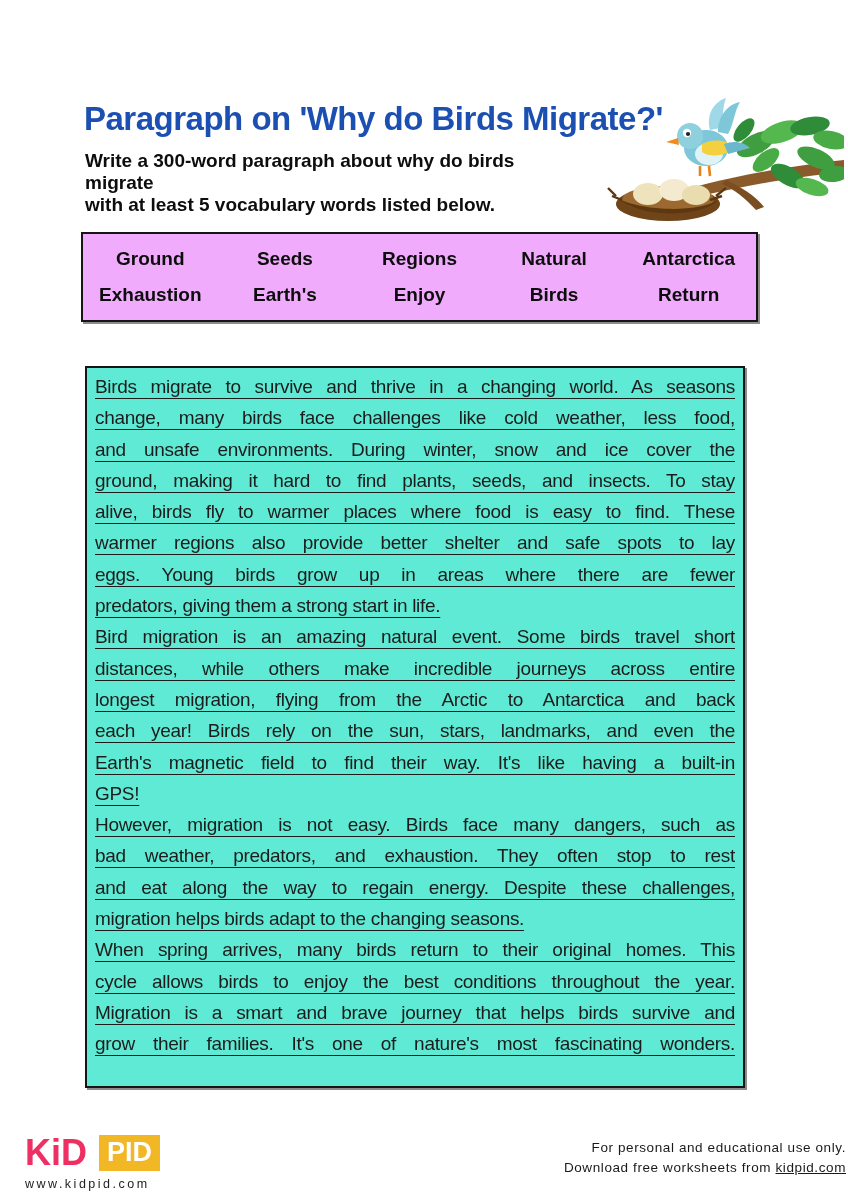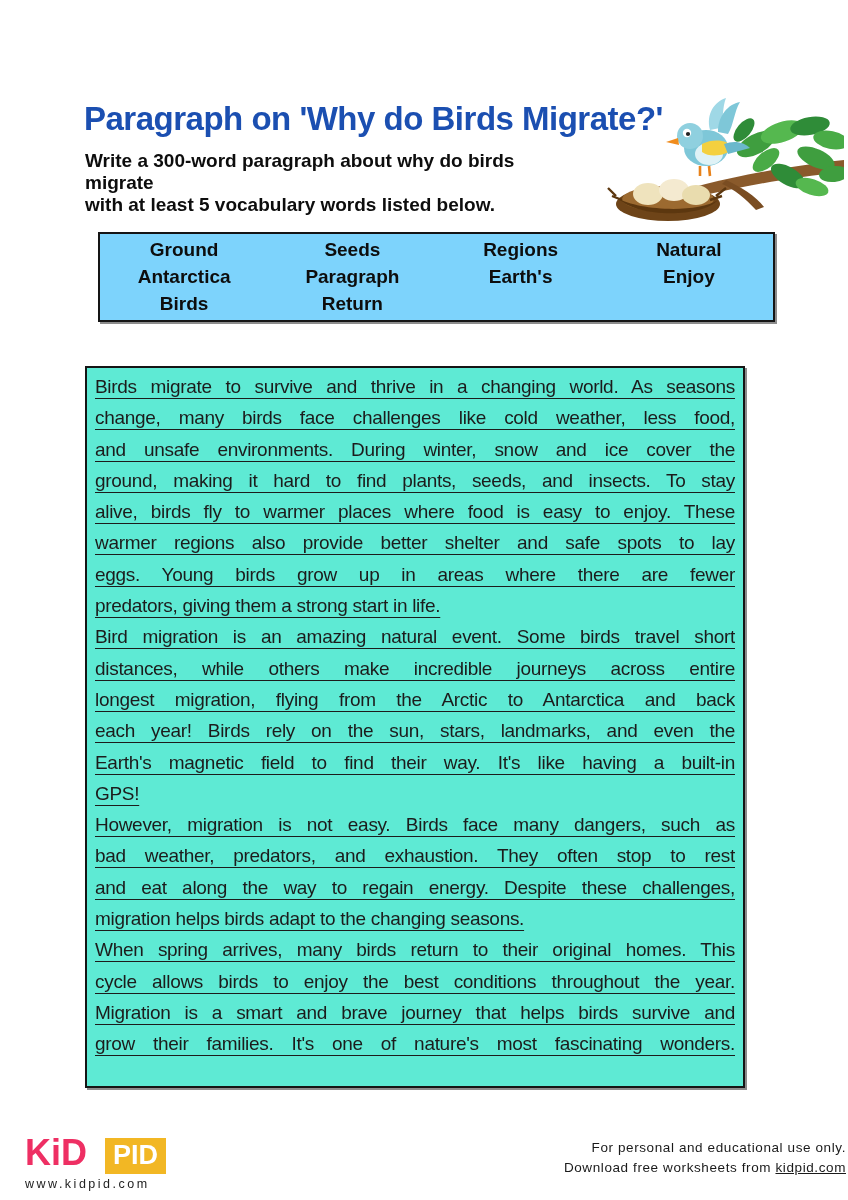--- a/index.html
+++ b/index.html
@@ -13,24 +13,24 @@
     color:#1b4fb1;
   }
   .subtitle{
     position:absolute;left:85px;top:150px;width:480px;
     font-size:19px;font-weight:bold;line-height:22px;color:#0d0d0d;
   }
   .illustration{
     position:absolute;left:606px;top:92px;width:238px;height:136px;
   }
   .vocab-box{
-    position:absolute;left:98px;top:232px;width:677px;height:90px;
-    border:2.5px solid #151515;box-sizing:border-box;background:#7dd3fc;
+    position:absolute;left:81px;top:232px;width:677px;height:90px;
+    border:2.5px solid #151515;box-sizing:border-box;background:#f0abfc;
     box-shadow:2px 2px 0 rgba(0,0,0,0.45);
-    display:grid;grid-template-columns:repeat(4,1fr);
+    display:grid;grid-template-columns:repeat(5,1fr);
     align-content:space-evenly;
   }
   .vocab-word{
     text-align:center;font-size:19px;font-weight:bold;color:#0d0d0d;
   }
   .essay-box{
     position:absolute;left:85px;top:366px;width:660px;height:722px;
     border:2.5px solid #151515;box-sizing:border-box;background:#5eead4;
     box-shadow:2px 2px 0 rgba(0,0,0,0.45);
     padding:3px 8px 0 8px;
@@ -41,21 +41,21 @@
     text-align:justify;text-align-last:justify;
     text-decoration:underline;
     text-decoration-thickness:1.3px;
     text-underline-offset:5px;
     white-space:normal;overflow:hidden;
   }
   .essay-line.end{text-align-last:left;}
   .footer-logo{
     position:absolute;left:25px;top:1132px;width:200px;
   }
-  .logo-row{display:flex;align-items:flex-end;gap:18px;}
+  .logo-row{display:flex;align-items:center;gap:12px;}
   .logo-kid{
     font-size:36px;font-weight:bold;color:#ee2f63;letter-spacing:0px;
   }
   .logo-pid{
     background:#f2b724;color:#ffffff;font-size:27px;font-weight:bold;
     padding:1px 8px 3px 8px;border-radius:0;line-height:32px;
   }
   .logo-url{
     margin-top:3px;font-size:12.5px;letter-spacing:2.5px;color:#222;
   }
@@ -120,33 +120,33 @@
     </g>
   </svg>
 </div>
 
 <div class="vocab-box">
   <div class="vocab-word">Ground</div>
   <div class="vocab-word">Seeds</div>
   <div class="vocab-word">Regions</div>
   <div class="vocab-word">Natural</div>
   <div class="vocab-word">Antarctica</div>
-  <div class="vocab-word">Paragraph</div>
+  <div class="vocab-word">Exhaustion</div>
   <div class="vocab-word">Earth's</div>
   <div class="vocab-word">Enjoy</div>
   <div class="vocab-word">Birds</div>
   <div class="vocab-word">Return</div>
 </div>
 
 <div class="essay-box">
   <div class="essay-line">Birds migrate to survive and thrive in a changing world. As seasons</div>
   <div class="essay-line">change, many birds face challenges like cold weather, less food,</div>
   <div class="essay-line">and unsafe environments. During winter, snow and ice cover the</div>
   <div class="essay-line">ground, making it hard to find plants, seeds, and insects. To stay</div>
-  <div class="essay-line">alive, birds fly to warmer places where food is easy to enjoy. These</div>
+  <div class="essay-line">alive, birds fly to warmer places where food is easy to find. These</div>
   <div class="essay-line">warmer regions also provide better shelter and safe spots to lay</div>
   <div class="essay-line">eggs. Young birds grow up in areas where there are fewer</div>
   <div class="essay-line end">predators, giving them a strong start in life.</div>
   <div class="essay-line">Bird migration is an amazing natural event. Some birds travel short</div>
   <div class="essay-line">distances, while others make incredible journeys across entire</div>
   <div class="essay-line">longest migration, flying from the Arctic to Antarctica and back</div>
   <div class="essay-line">each year! Birds rely on the sun, stars, landmarks, and even the</div>
   <div class="essay-line">Earth's magnetic field to find their way. It's like having a built-in</div>
   <div class="essay-line end">GPS!</div>
   <div class="essay-line">However, migration is not easy. Birds face many dangers, such as</div>

